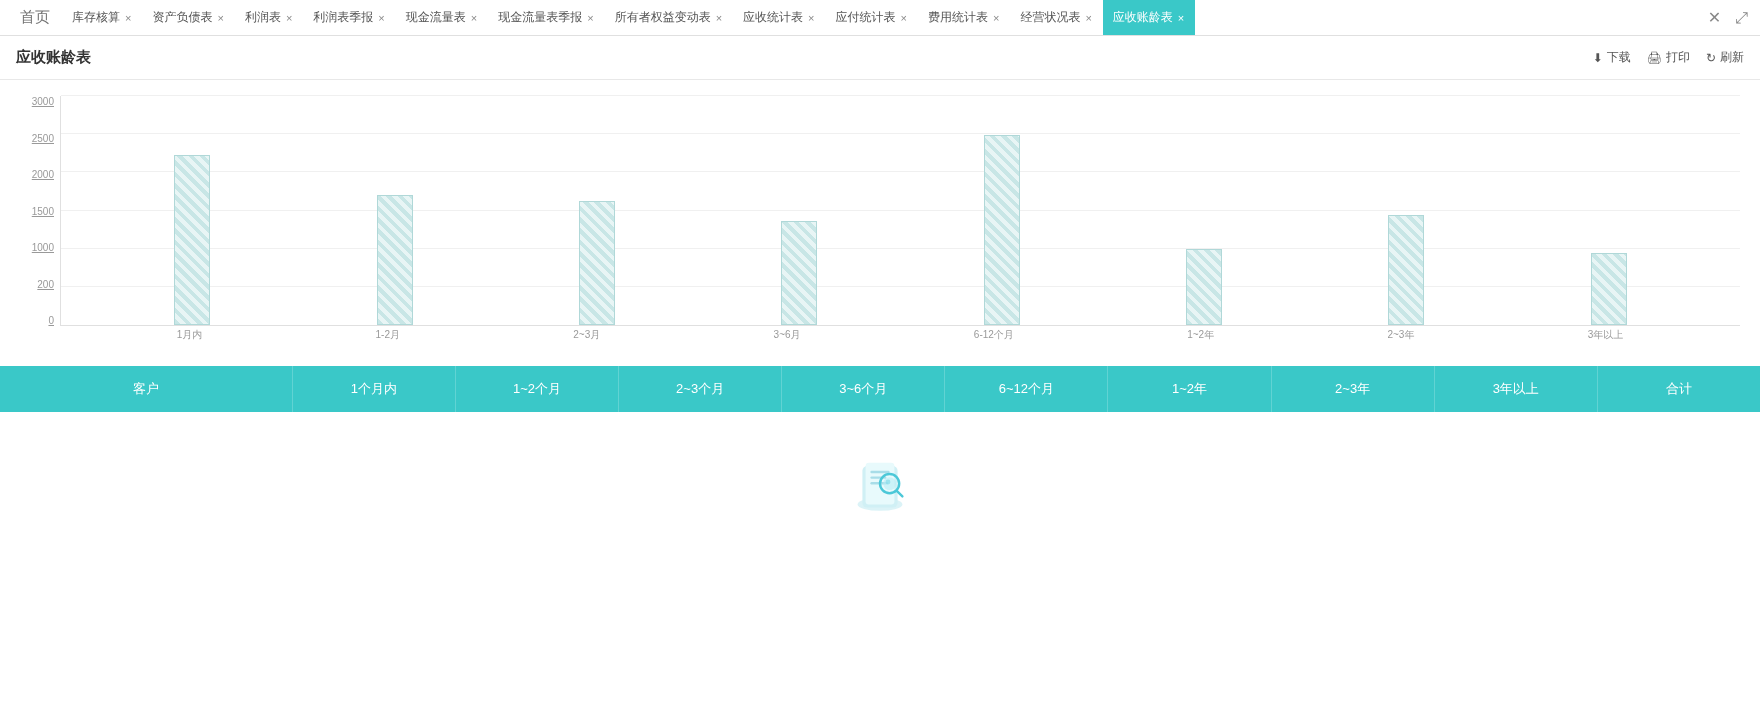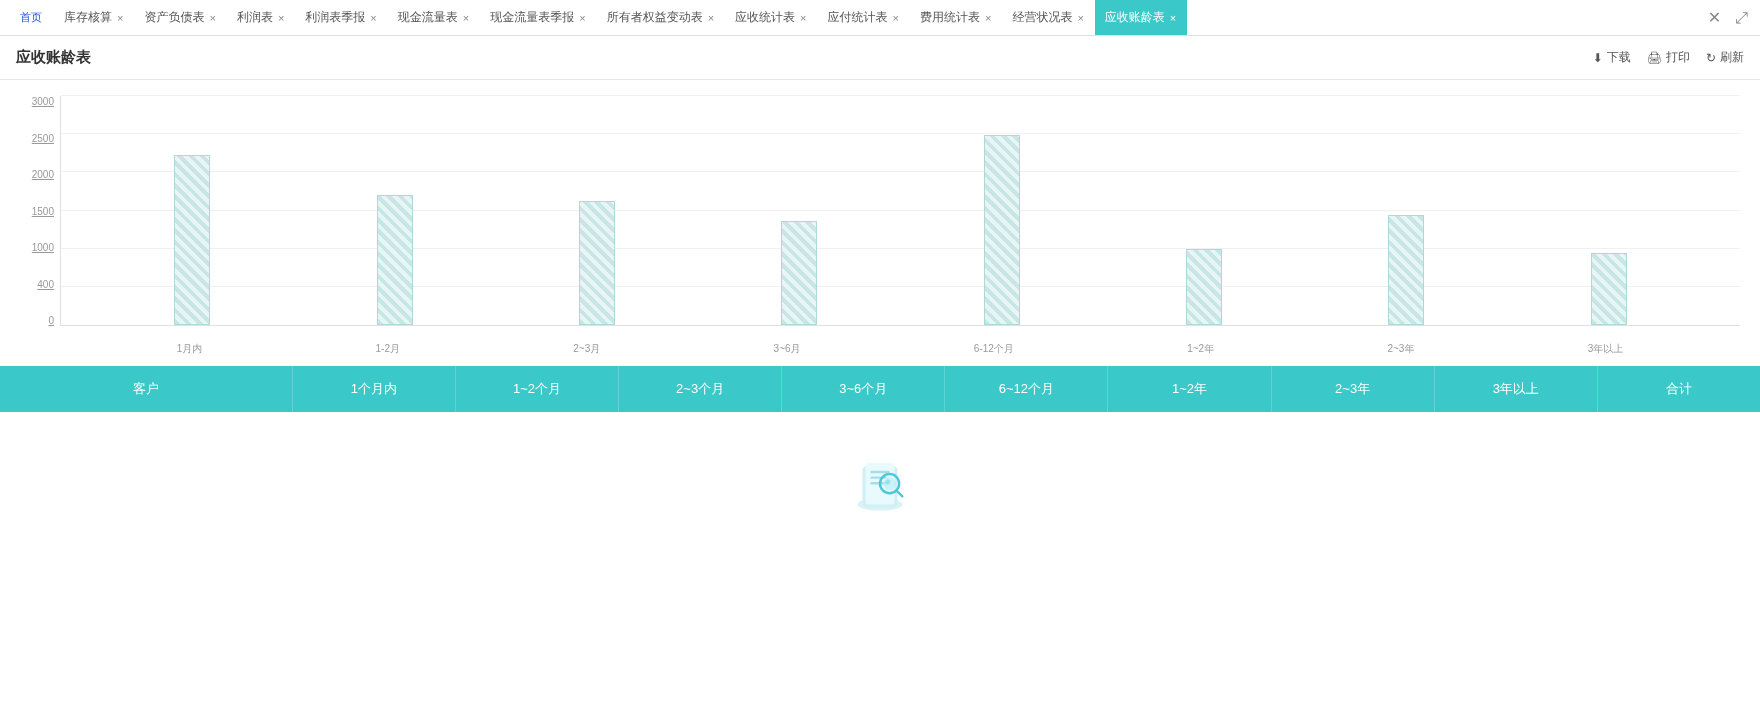--- a/index.html
+++ b/index.html
@@ -34,22 +34,22 @@
     }
     .tab-item .close-icon {
       margin-left: 5px;
       color: inherit;
       font-size: 11px;
       opacity: 0.7;
     }
     .tab-item.active .close-icon { opacity: 1; }
     .tab-home {
       padding: 0 12px;
-      font-size: 11px;
-      color: #1d4ed8;
+      font-size: 15px;
+      color: #737373;
       cursor: pointer;
       flex-shrink: 0;
     }
     .tab-bar-actions {
       margin-left: auto;
       display: flex;
       align-items: center;
       gap: 6px;
       flex-shrink: 0;
     }
@@ -179,21 +179,21 @@
 
     
     .x-axis {
       position: absolute;
       left: 40px;
       right: 0;
       bottom: 0;
       height: 28px;
       display: flex;
       justify-content: space-around;
-      align-items: flex-end;
+      align-items: flex-start;
       padding: 0 30px;
     }
     .x-label {
       font-size: 10px;
       color: #999;
       text-align: center;
     }
 
     
     .table-header {
@@ -306,21 +306,21 @@
   </div>
 </div>
 
 <div class="main-content">
 
   <div class="chart-area">
     <div class="chart-container">
 
       <div class="y-axis">
         <span class="y-label">0</span>
-        <span class="y-label">400</span>
+        <span class="y-label">200</span>
         <span class="y-label">1000</span>
         <span class="y-label">1500</span>
         <span class="y-label">2000</span>
         <span class="y-label">2500</span>
         <span class="y-label">3000</span>
       </div>
 
       <div class="chart-inner">
 
         <div class="grid-line" style="bottom: 16.7%;"></div>

